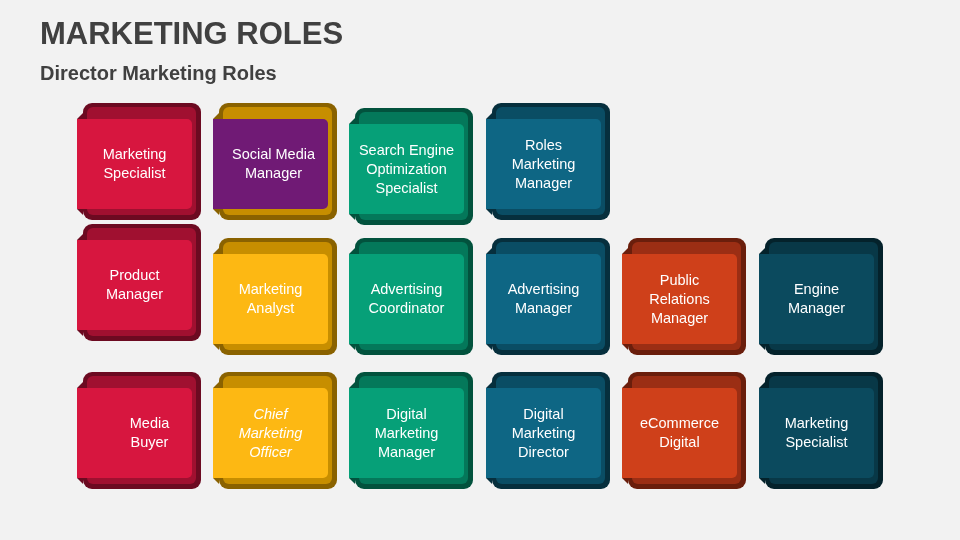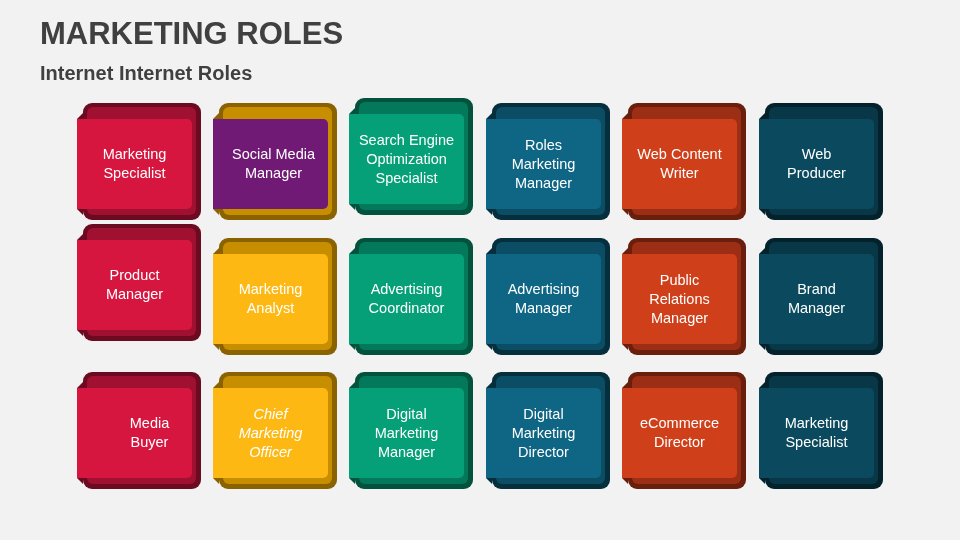--- a/index.html
+++ b/index.html
@@ -95,74 +95,58 @@
     line-height: 19px;
     padding: 0 6px;
     box-sizing: border-box;
     white-space: pre-line;
   }
 </style>
 </head>
 <body>
 
 <h1 class="title">MARKETING ROLES</h1>
-<h2 class="subtitle">Internet Internet Roles</h2>
+<h2 class="subtitle">Director Marketing Roles</h2>
 
 <div class="grid">
 
   <div class="tile" style="left: 77px; top: 103px;">
       <div class="back" style="background: rgb(108, 10, 33);"></div>
       <div class="mid" style="background: rgb(160, 16, 48);"></div>
       <div class="fold-top" style="border-bottom-color: rgb(108, 10, 33);"></div>
       <div class="fold-bottom" style="border-top-color: rgb(108, 10, 33);"></div>
       <div class="front" style="background: rgb(215, 22, 63);">Marketing
 Specialist</div>
     </div>
   <div class="tile" style="left: 213px; top: 103px;">
       <div class="back" style="background: rgb(138, 98, 0);"></div>
       <div class="mid" style="background: rgb(199, 142, 0);"></div>
       <div class="fold-top" style="border-bottom-color: rgb(138, 98, 0);"></div>
       <div class="fold-bottom" style="border-top-color: rgb(138, 98, 0);"></div>
       <div class="front" style="background: #701a75; padding-left: 12px;">Social Media
 Manager</div>
     </div>
-  <div class="tile" style="left: 349px; top: 98px;">
+  <div class="tile" style="left: 349px; top: 108px;">
       <div class="back" style="background: rgb(2, 82, 61);"></div>
       <div class="mid" style="background: rgb(4, 120, 90);"></div>
       <div class="fold-top" style="border-bottom-color: rgb(2, 82, 61);"></div>
       <div class="fold-bottom" style="border-top-color: rgb(2, 82, 61);"></div>
       <div class="front" style="background: rgb(6, 160, 120);">Search Engine
 Optimization
 Specialist</div>
     </div>
   <div class="tile" style="left: 486px; top: 103px;">
       <div class="back" style="background: rgb(6, 47, 61);"></div>
       <div class="mid" style="background: rgb(10, 77, 100);"></div>
       <div class="fold-top" style="border-bottom-color: rgb(6, 47, 61);"></div>
       <div class="fold-bottom" style="border-top-color: rgb(6, 47, 61);"></div>
       <div class="front" style="background: rgb(14, 102, 132);">Roles
 Marketing
 Manager</div>
     </div>
-  <div class="tile" style="left: 622px; top: 103px;">
-      <div class="back" style="background: rgb(106, 30, 12);"></div>
-      <div class="mid" style="background: rgb(155, 46, 20);"></div>
-      <div class="fold-top" style="border-bottom-color: rgb(106, 30, 12);"></div>
-      <div class="fold-bottom" style="border-top-color: rgb(106, 30, 12);"></div>
-      <div class="front" style="background: rgb(207, 64, 26);">Web Content
-Writer</div>
-    </div>
-  <div class="tile" style="left: 759px; top: 103px;">
-      <div class="back" style="background: rgb(4, 34, 43);"></div>
-      <div class="mid" style="background: rgb(8, 56, 71);"></div>
-      <div class="fold-top" style="border-bottom-color: rgb(4, 34, 43);"></div>
-      <div class="fold-bottom" style="border-top-color: rgb(4, 34, 43);"></div>
-      <div class="front" style="background: rgb(11, 74, 94);">Web
-Producer</div>
-    </div>
 
   <div class="tile" style="left: 77px; top: 224px;">
       <div class="back" style="background: rgb(108, 10, 33);"></div>
       <div class="mid" style="background: rgb(160, 16, 48);"></div>
       <div class="fold-top" style="border-bottom-color: rgb(108, 10, 33);"></div>
       <div class="fold-bottom" style="border-top-color: rgb(108, 10, 33);"></div>
       <div class="front" style="background: rgb(215, 22, 63);">Product
 Manager</div>
     </div>
   <div class="tile" style="left: 213px; top: 238px;">
@@ -196,21 +180,21 @@
       <div class="fold-bottom" style="border-top-color: rgb(106, 30, 12);"></div>
       <div class="front" style="background: rgb(207, 64, 26);">Public
 Relations
 Manager</div>
     </div>
   <div class="tile" style="left: 759px; top: 238px;">
       <div class="back" style="background: rgb(4, 34, 43);"></div>
       <div class="mid" style="background: rgb(8, 56, 71);"></div>
       <div class="fold-top" style="border-bottom-color: rgb(4, 34, 43);"></div>
       <div class="fold-bottom" style="border-top-color: rgb(4, 34, 43);"></div>
-      <div class="front" style="background: rgb(11, 74, 94);">Brand
+      <div class="front" style="background: rgb(11, 74, 94);">Engine
 Manager</div>
     </div>
 
   <div class="tile" style="left: 77px; top: 372px;">
       <div class="back" style="background: rgb(108, 10, 33);"></div>
       <div class="mid" style="background: rgb(160, 16, 48);"></div>
       <div class="fold-top" style="border-bottom-color: rgb(108, 10, 33);"></div>
       <div class="fold-bottom" style="border-top-color: rgb(108, 10, 33);"></div>
       <div class="front" style="background: rgb(215, 22, 63); padding-left: 36px;">Media
 Buyer</div>
@@ -241,21 +225,21 @@
       <div class="front" style="background: rgb(14, 102, 132);">Digital
 Marketing
 Director</div>
     </div>
   <div class="tile" style="left: 622px; top: 372px;">
       <div class="back" style="background: rgb(106, 30, 12);"></div>
       <div class="mid" style="background: rgb(155, 46, 20);"></div>
       <div class="fold-top" style="border-bottom-color: rgb(106, 30, 12);"></div>
       <div class="fold-bottom" style="border-top-color: rgb(106, 30, 12);"></div>
       <div class="front" style="background: rgb(207, 64, 26);">eCommerce
-Director</div>
+Digital</div>
     </div>
   <div class="tile" style="left: 759px; top: 372px;">
       <div class="back" style="background: rgb(4, 34, 43);"></div>
       <div class="mid" style="background: rgb(8, 56, 71);"></div>
       <div class="fold-top" style="border-bottom-color: rgb(4, 34, 43);"></div>
       <div class="fold-bottom" style="border-top-color: rgb(4, 34, 43);"></div>
       <div class="front" style="background: rgb(11, 74, 94);">Marketing
 Specialist</div>
     </div>
 </div>

